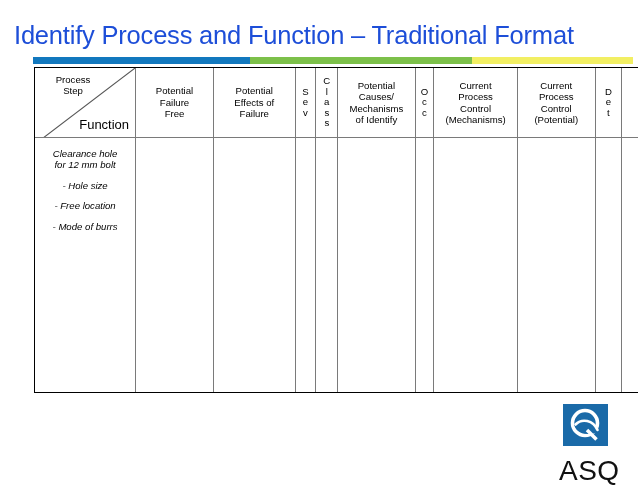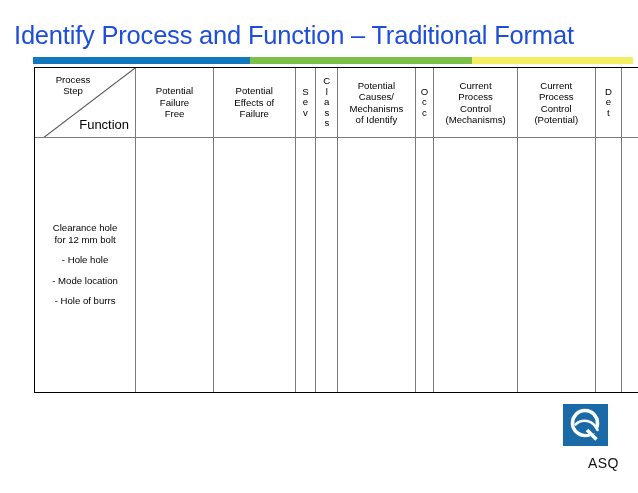--- a/index.html
+++ b/index.html
@@ -107,23 +107,24 @@
   #hdr-step-function .lbl-function {
     position: absolute;
     right: 6px;
     bottom: 7px;
     font-size: 13px;
     line-height: 11.4px;
   }
 
   
   #cell-process-step-value {
-    align-items: center;
+    align-items: flex-start;
     justify-content: center;
     padding-top: 10px;
+    font-style: italic;
   }
   #cell-process-step-value .stack {
     text-align: center;
     font-size: 9.6px;
     line-height: 11.4px;
   }
   #cell-process-step-value .title-line { margin-bottom: 9px; }
   #cell-process-step-value .bullet {
     margin-bottom: 9px;
     white-space: nowrap;
@@ -149,26 +150,26 @@
     top: 404px;
     width: 62px;
     height: 62px;
   }
   #asq-logo .mark {
     width: 45px;
     height: 42px;
     margin-left: 6px;
   }
   #asq-logo .wordmark {
-    font-size: 14px;
+    font-size: 28px;
     line-height: 20px;
     letter-spacing: 0.5px;
     color: #111111;
-    margin-top: 3px;
-    text-align: right;
+    margin-top: 11px;
+    text-align: center;
     padding-left: 2px;
   }
 </style>
 </head>
 <body>
 
 <div id="slide-title">Identify Process and Function – Traditional Format</div>
 
 <div id="accent-bar">
   <div class="seg seg-blue" style="background:#1278be;"></div>
@@ -278,23 +279,23 @@
   </div>
 
   <div class="t-row body-row">
 
     <div class="t-cell c-step" id="cell-process-step-value">
       <div class="stack">
         <div class="title-line">
           <div>Clearance hole</div>
           <div>for 12 mm bolt</div>
         </div>
-        <div class="bullet">-  Hole hole</div>
-        <div class="bullet">-  Mode location</div>
-        <div class="bullet">-  Hole of burrs</div>
+        <div class="bullet">-  Hole size</div>
+        <div class="bullet">-  Free location</div>
+        <div class="bullet">-  Mode of burrs</div>
       </div>
     </div>
 
     <div class="t-cell c-failmode"></div>
     <div class="t-cell c-effects"></div>
     <div class="t-cell c-sev"></div>
     <div class="t-cell c-class"></div>
     <div class="t-cell c-causes"></div>
     <div class="t-cell c-occ"></div>
     <div class="t-cell c-prevention"></div>

